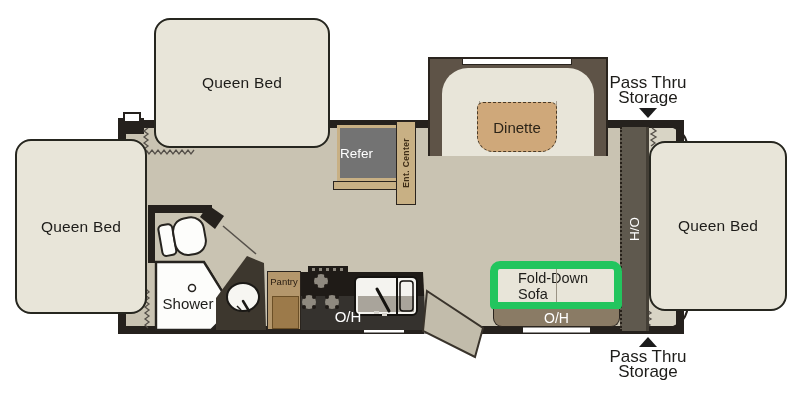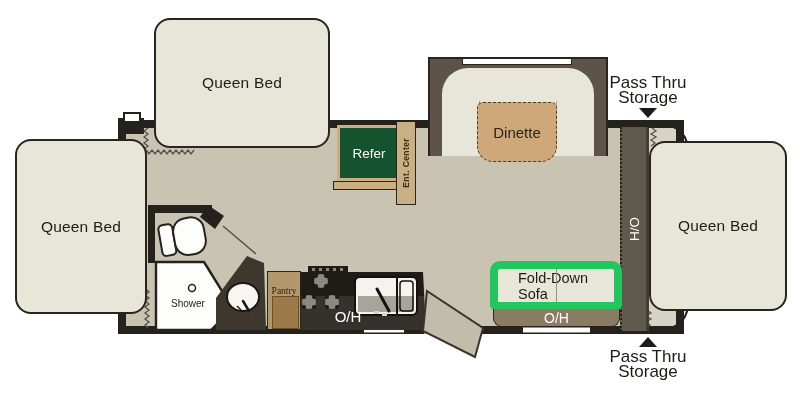--- a/index.html
+++ b/index.html
@@ -27,34 +27,34 @@
   .dinette-window{position:absolute;left:32px;top:-1px;width:110px;height:7px;background:#fff;
                   border:1px solid #2a241e;box-sizing:border-box;}
   .dinette-booth{position:absolute;left:12px;right:12px;top:9px;bottom:0;
                  background:var(--cream,#e8e5d9);border-radius:26px 26px 0 0;}
   .booth-seam{position:absolute;top:33px;width:1px;height:14px;background:#a8a192;}
   .dinette-table{background:var(--table,#cfa87a);border:1.5px dashed #4a3a26;
                  border-radius:6px 6px 16px 16px;display:flex;align-items:center;justify-content:center;
                  font-size:15px;color:#2c2418;z-index:3;}
 
   
-  .refer{background:#14532d;border:3px solid var(--tan,#c8b084);color:#fff;font-size:13.5px;
-         display:flex;align-items:center;justify-content:center;z-index:2;}
+  .refer{background:#737373;border:3px solid var(--tan,#c8b084);color:#fff;font-size:13.5px;
+         display:flex;align-items:center;z-index:2;}
   .refer-lip{background:var(--tan,#c8b084);border:1.5px solid #2a241e;z-index:2;}
   .ent-center{background:var(--tan,#c8b084);border:1.5px solid #2a241e;
               display:flex;align-items:center;justify-content:center;
               font-size:8.5px;font-weight:bold;color:#3e2d17;letter-spacing:.4px;z-index:2;}
   .pantry{background:var(--pantry,#b4976c);border:1.5px solid #2a241e;font-size:9.5px;color:#2c2014;
           text-align:center;z-index:2;}
   .pantry-door{position:absolute;left:4px;top:24px;width:25px;height:31px;
                background:var(--pantry-door,#9c7a4a);border:1px solid #6b4f26;}
 
   
   .label{z-index:4;display:flex;align-items:center;justify-content:center;}
-  .shower-label{font-size:10px;color:#1d1c19;}
+  .shower-label{font-size:15px;color:#1d1c19;}
   .oh-white{font-size:15px;color:#fff;}
   .passthru{font-size:17px;line-height:15px;text-align:center;z-index:4;}
   .tri{width:0;height:0;margin:3px auto 2px;border-left:9px solid transparent;border-right:9px solid transparent;}
   .tri-down{border-top:10px solid #1c1c1c;}
   .tri-up{border-bottom:10px solid #1c1c1c;}
 </style>
 </head>
 <body>
 
 <div class="stage">
@@ -163,34 +163,34 @@
     <polygon points="427,291 483,328 475,357 423,331" fill="var(--door,#c2bcab)" stroke="#39332b" stroke-width="2"></polygon>
   </svg>
 
   <div class="abs dinette-box" style="left:428px;top:57px;width:180px;height:99px;">
     <div class="dinette-window"></div>
     <div class="dinette-booth">
       <div class="booth-seam" style="left:37px;"></div>
       <div class="booth-seam" style="right:37px;"></div>
     </div>
   </div>
-  <div class="abs dinette-table" style="left:477px;top:102px;width:80px;height:60px;align-items:center;">
+  <div class="abs dinette-table" style="left:477px;top:102px;width:80px;height:50px;align-items:center;">
     <span>Dinette</span>
   </div>
 
   <div class="abs refer" style="left:337px;top:125px;width:64px;height:56px;">
     <span>Refer</span>
   </div>
   <div class="abs refer-lip" style="left:333px;top:181px;width:72px;height:9px;"></div>
   <div class="abs ent-center" style="left:396px;top:121px;width:20px;height:84px;">
     <span class="vtext">Ent. Center</span>
   </div>
 
   <div class="abs pantry" style="left:267px;top:271px;width:34px;height:59px;">
-    <div style="padding-top:14px;font-family:Liberation Serif, serif;">Pantry</div>
+    <div style="padding-top:4px;">Pantry</div>
     <div class="pantry-door"></div>
   </div>
 
   <div class="abs bed" style="left:154px;top:18px;width:176px;height:130px;">
     <span>Queen Bed</span>
   </div>
   <div class="abs bed" style="left:15px;top:139px;width:132px;height:175px;">
     <span>Queen Bed</span>
   </div>
   <div class="abs bed" style="left:649px;top:141px;width:138px;height:170px;">

